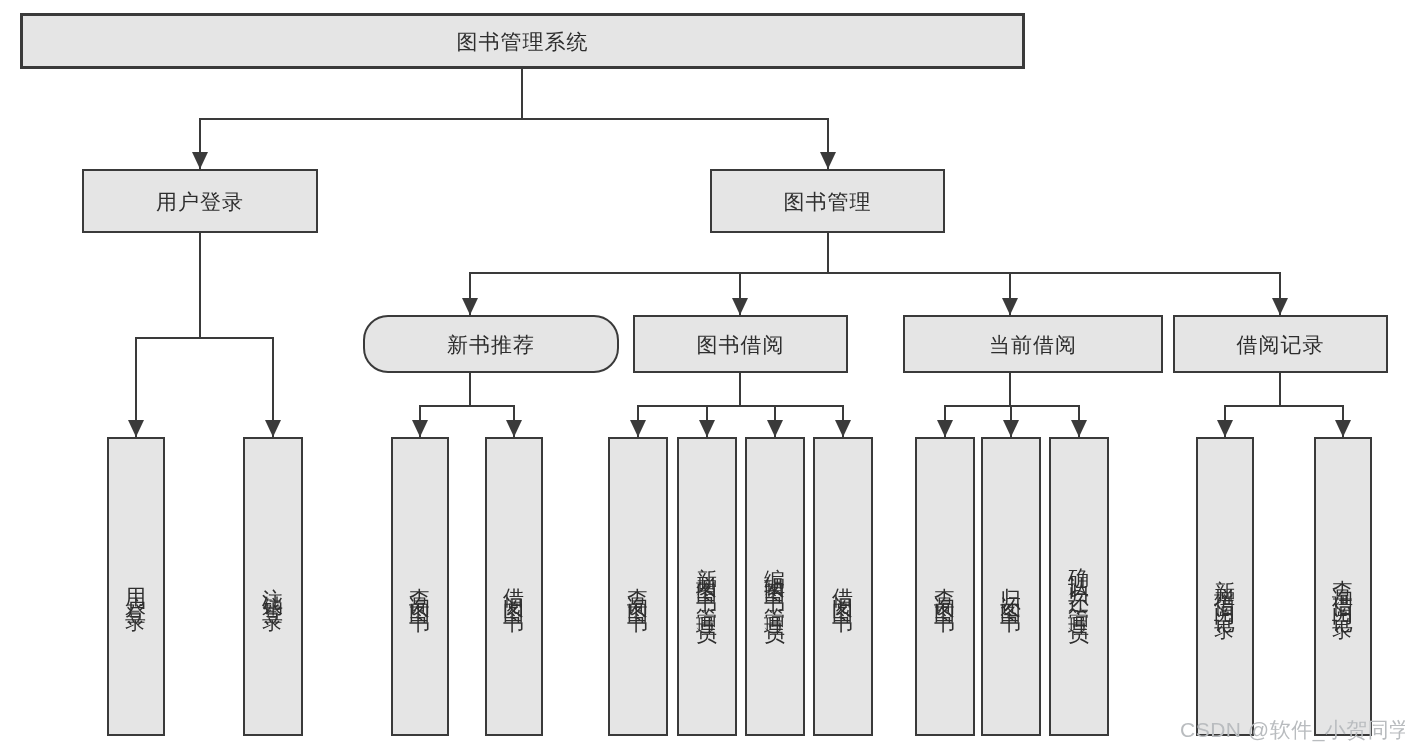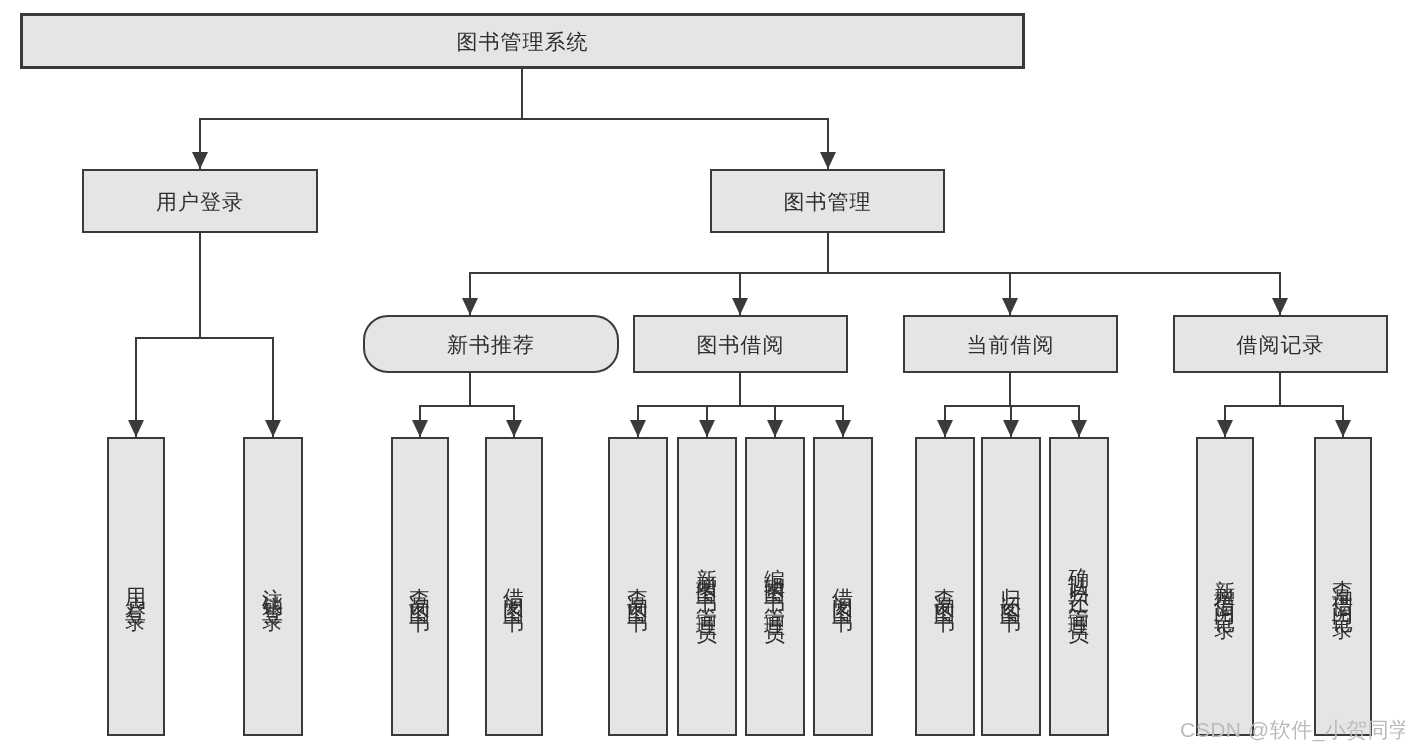--- a/index.html
+++ b/index.html
@@ -133,21 +133,21 @@
       <i class="stem"></i>
       <i class="head"></i>
     </div>
 
   <div class="box h" style="left:363px; top:315px; width:256px; height:58px;border-radius:25px;">
     <span>新书推荐</span>
   </div>
   <div class="box h" style="left:633px; top:315px; width:215px; height:58px;">
     <span>图书借阅</span>
   </div>
-  <div class="box h" style="left:903px; top:315px; width:215px; height:58px;">
+  <div class="box h" style="left:903px; top:315px; width:260px; height:58px;">
     <span>当前借阅</span>
   </div>
   <div class="box h" style="left:1173px; top:315px; width:215px; height:58px;">
     <span>借阅记录</span>
   </div>
 
   <div class="vline" style="left:469px; top:373px; height:32px;"></div>
   <div class="hline" style="left:419px; top:405px; width:96px;"></div>
   <div class="arrow" style="left:412px; top:405px; height:32px;">
       <i class="stem"></i>

